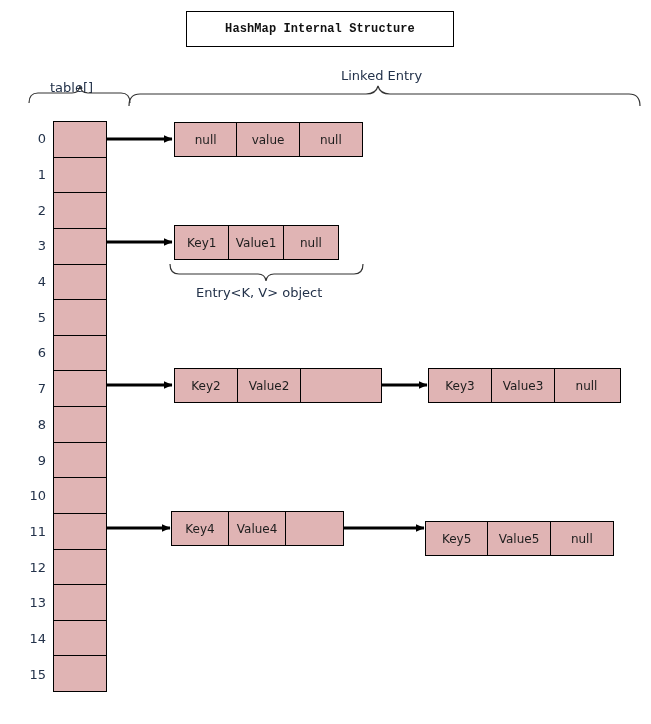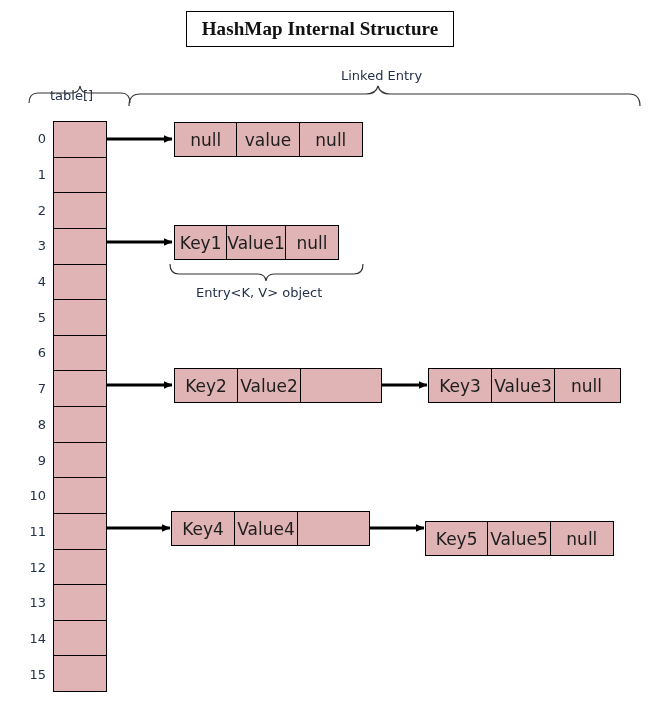--- a/index.html
+++ b/index.html
@@ -13,29 +13,29 @@
   }
   .canvas{position:absolute;left:0;top:0;width:651px;height:724px;}
 
   
   #title-box{
     position:absolute;left:186px;top:11px;width:266px;height:34px;
     border:1px solid #000;background:#fff;
     display:flex;align-items:center;justify-content:center;
   }
   #title-text{
-    font-size:19px;font-weight:bold;letter-spacing:.1px;color:#111;
-    font-family:Liberation Serif, serif;
+    font-size:12px;font-weight:bold;letter-spacing:.1px;color:#111;
+    font-family:Liberation Mono, monospace;
   }
 
   
   .caption{
     position:absolute;font-size:13px;color:#23324a;white-space:nowrap;
   }
-  #table-caption{left:50px;top:88px;}
+  #table-caption{left:50px;top:80px;}
   #linked-caption{left:341px;top:68px;}
   #entry-caption{left:196px;top:285px;}
 
   
   svg.overlay{position:absolute;left:0;top:0;width:651px;height:724px;overflow:visible;}
 
   
   #table-array{
     position:absolute;left:53px;top:121px;width:54px;height:571px;
     border:1.6px solid #000;box-sizing:border-box;
@@ -54,21 +54,21 @@
 
   
   .node{
     position:absolute;height:35px;
     border:1.6px solid #000;box-sizing:border-box;
     display:flex;background:#e0b4b4;
   }
   .node .field{
     width:63px;border-right:1.6px solid #000;box-sizing:border-box;
     display:flex;align-items:center;justify-content:center;
-    font-size:17px;color:#1d1d1d;
+    font-size:12px;color:#1d1d1d;
   }
   .node .field:last-child{border-right:none;}
 </style>
 </head>
 <body>
 
 <div class="canvas">
 
   <div id="title-box">
     <span id="title-text">HashMap Internal Structure</span>
@@ -155,21 +155,21 @@
     <div class="field">Key2</div>
     <div class="field">Value2</div>
     <div class="field"></div>
   </div>
   <div class="node" style="left:428px;top:368px;width:193px">
     <div class="field">Key3</div>
     <div class="field">Value3</div>
     <div class="field">null</div>
   </div>
 
-  <div class="node" style="left:171px;top:511px;width:199px">
+  <div class="node" style="left:171px;top:511px;width:173px">
     <div class="field">Key4</div>
     <div class="field">Value4</div>
     <div class="field"></div>
   </div>
   <div class="node" style="left:425px;top:521px;width:189px">
     <div class="field">Key5</div>
     <div class="field">Value5</div>
     <div class="field">null</div>
   </div>
 

